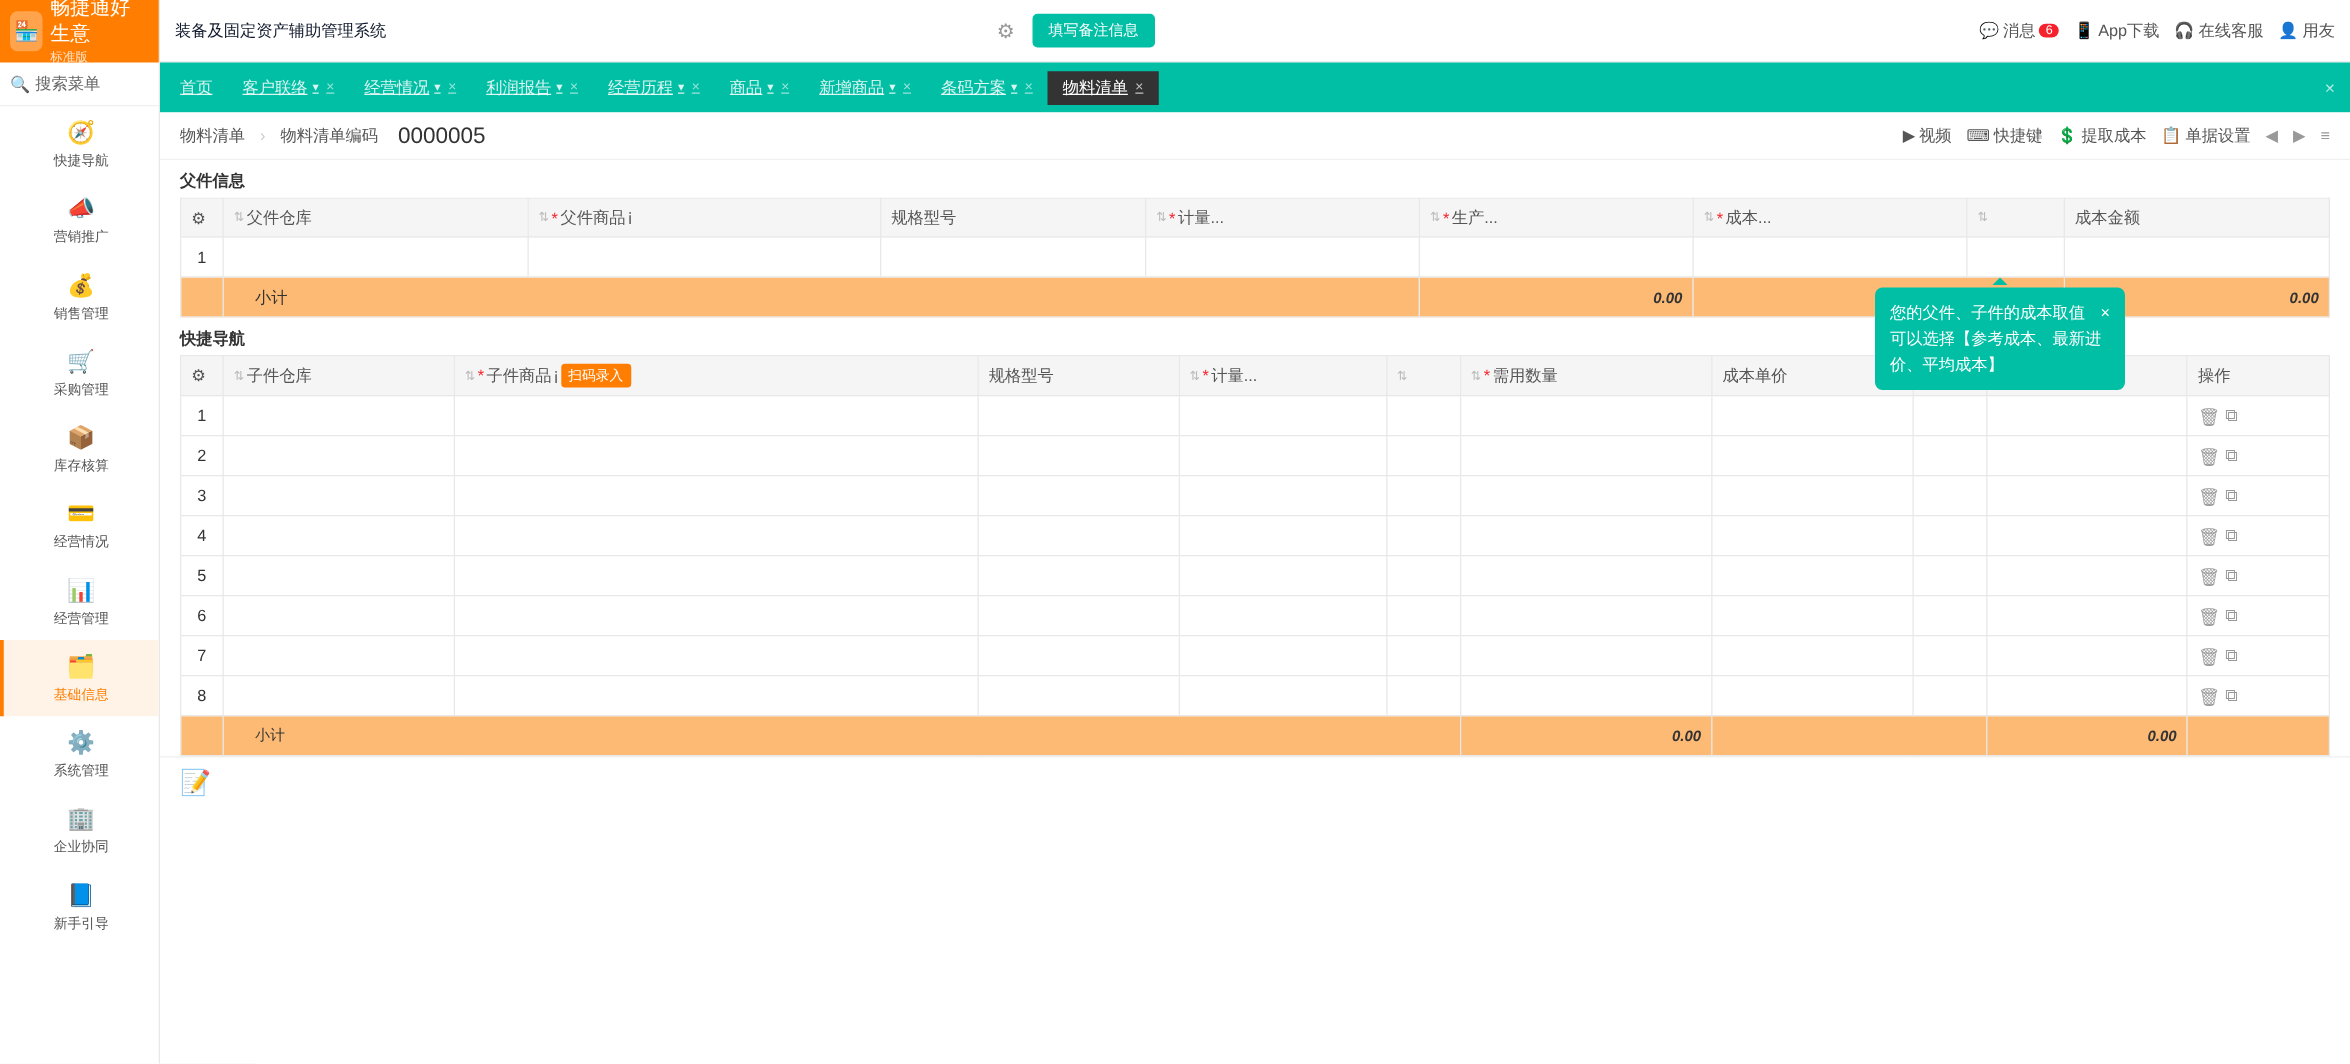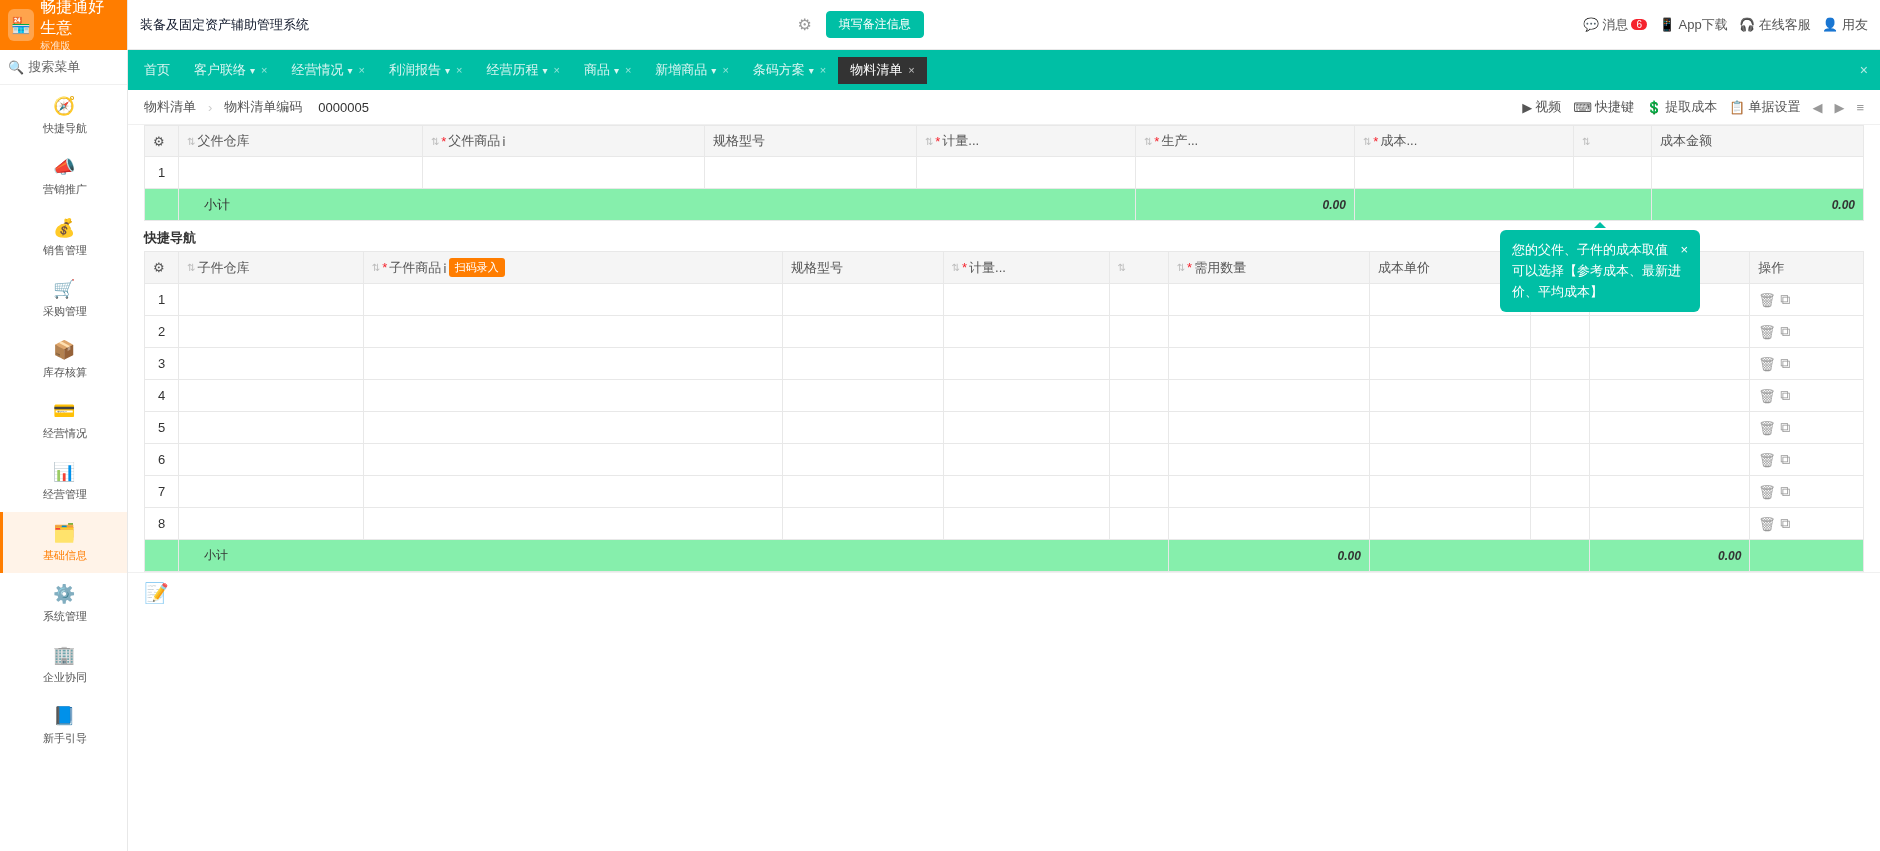--- a/index.html
+++ b/index.html
@@ -102,20 +102,21 @@
       flex-shrink: 0;
     }
     .nav-tab {
       padding: 0 12px;
       height: 27px;
       display: flex; align-items: center; gap: 4px;
       color: rgba(255,255,255,0.85);
       cursor: pointer;
       white-space: nowrap;
       font-size: 13px;
+      text-decoration: underline;
     }
     .nav-tab.active { background: #333; color: #fff; }
     .nav-tab .close-x { font-size: 11px; opacity: 0.7; margin-left: 2px; }
     .nav-tab .arrow { font-size: 10px; }
 
     
     .content {
       flex: 1;
       overflow-y: auto;
       background: #fff;
@@ -126,21 +127,21 @@
     
     .breadcrumb-bar {
       display: flex; align-items: center;
       padding: 8px 16px;
       border-bottom: 1px solid #f0f0f0;
       background: #fff;
       gap: 12px;
     }
     .breadcrumb-item { color: #555; font-size: 13px; cursor: pointer; }
     .breadcrumb-sep { color: #ccc; }
-    .breadcrumb-code { color: #333; font-size: 13px; }
+    .breadcrumb-code { color: #333; font-size: 18px; }
     .breadcrumb-right { margin-left: auto; display: flex; align-items: center; gap: 12px; color: #555; font-size: 12px; }
     .breadcrumb-right-item { display: flex; align-items: center; gap: 3px; cursor: pointer; }
 
     
     .section-title {
       padding: 8px 16px 4px;
       font-size: 13px;
       color: #333;
       font-weight: bold;
     }
@@ -160,21 +161,21 @@
       text-align: left;
       white-space: nowrap;
     }
     .data-table td {
       border: 1px solid #e8e8e8;
       padding: 4px 8px;
       color: #333;
       height: 32px;
     }
     .data-table tr.subtotal td {
-      background: #86efac;
+      background: #fdba74;
       font-size: 12px;
       color: #333;
       padding-left: 25px;
     }
     .required-star { color: #f5222d; }
     .th-inner { display: flex; align-items: center; gap: 2px; }
     .sort-icon { color: #bbb; font-size: 10px; }
     .row-num { color: #999; text-align: center; width: 30px; }
     .gear-th { width: 30px; text-align: center; }
     .scan-btn {
@@ -409,20 +410,21 @@
         <span style="cursor:pointer;color:#999;">▶</span>
         <span style="cursor:pointer;color:#999;">≡</span>
       </div>
     </div>
 
     <div class="tooltip-box">
       <span class="tooltip-close">×</span>
       <span>您的父件、子件的成本取值可以选择【参考成本、最新进价、平均成本】</span>
     </div>
 
+    <div class="section-title">父件信息</div>
     <div class="table-wrapper">
       <table class="data-table">
         <thead>
           <tr>
             <th class="gear-th">
               <span>⚙</span>
             </th>
             <th>
               <div class="th-inner">
                 <span class="sort-icon">⇅</span>

